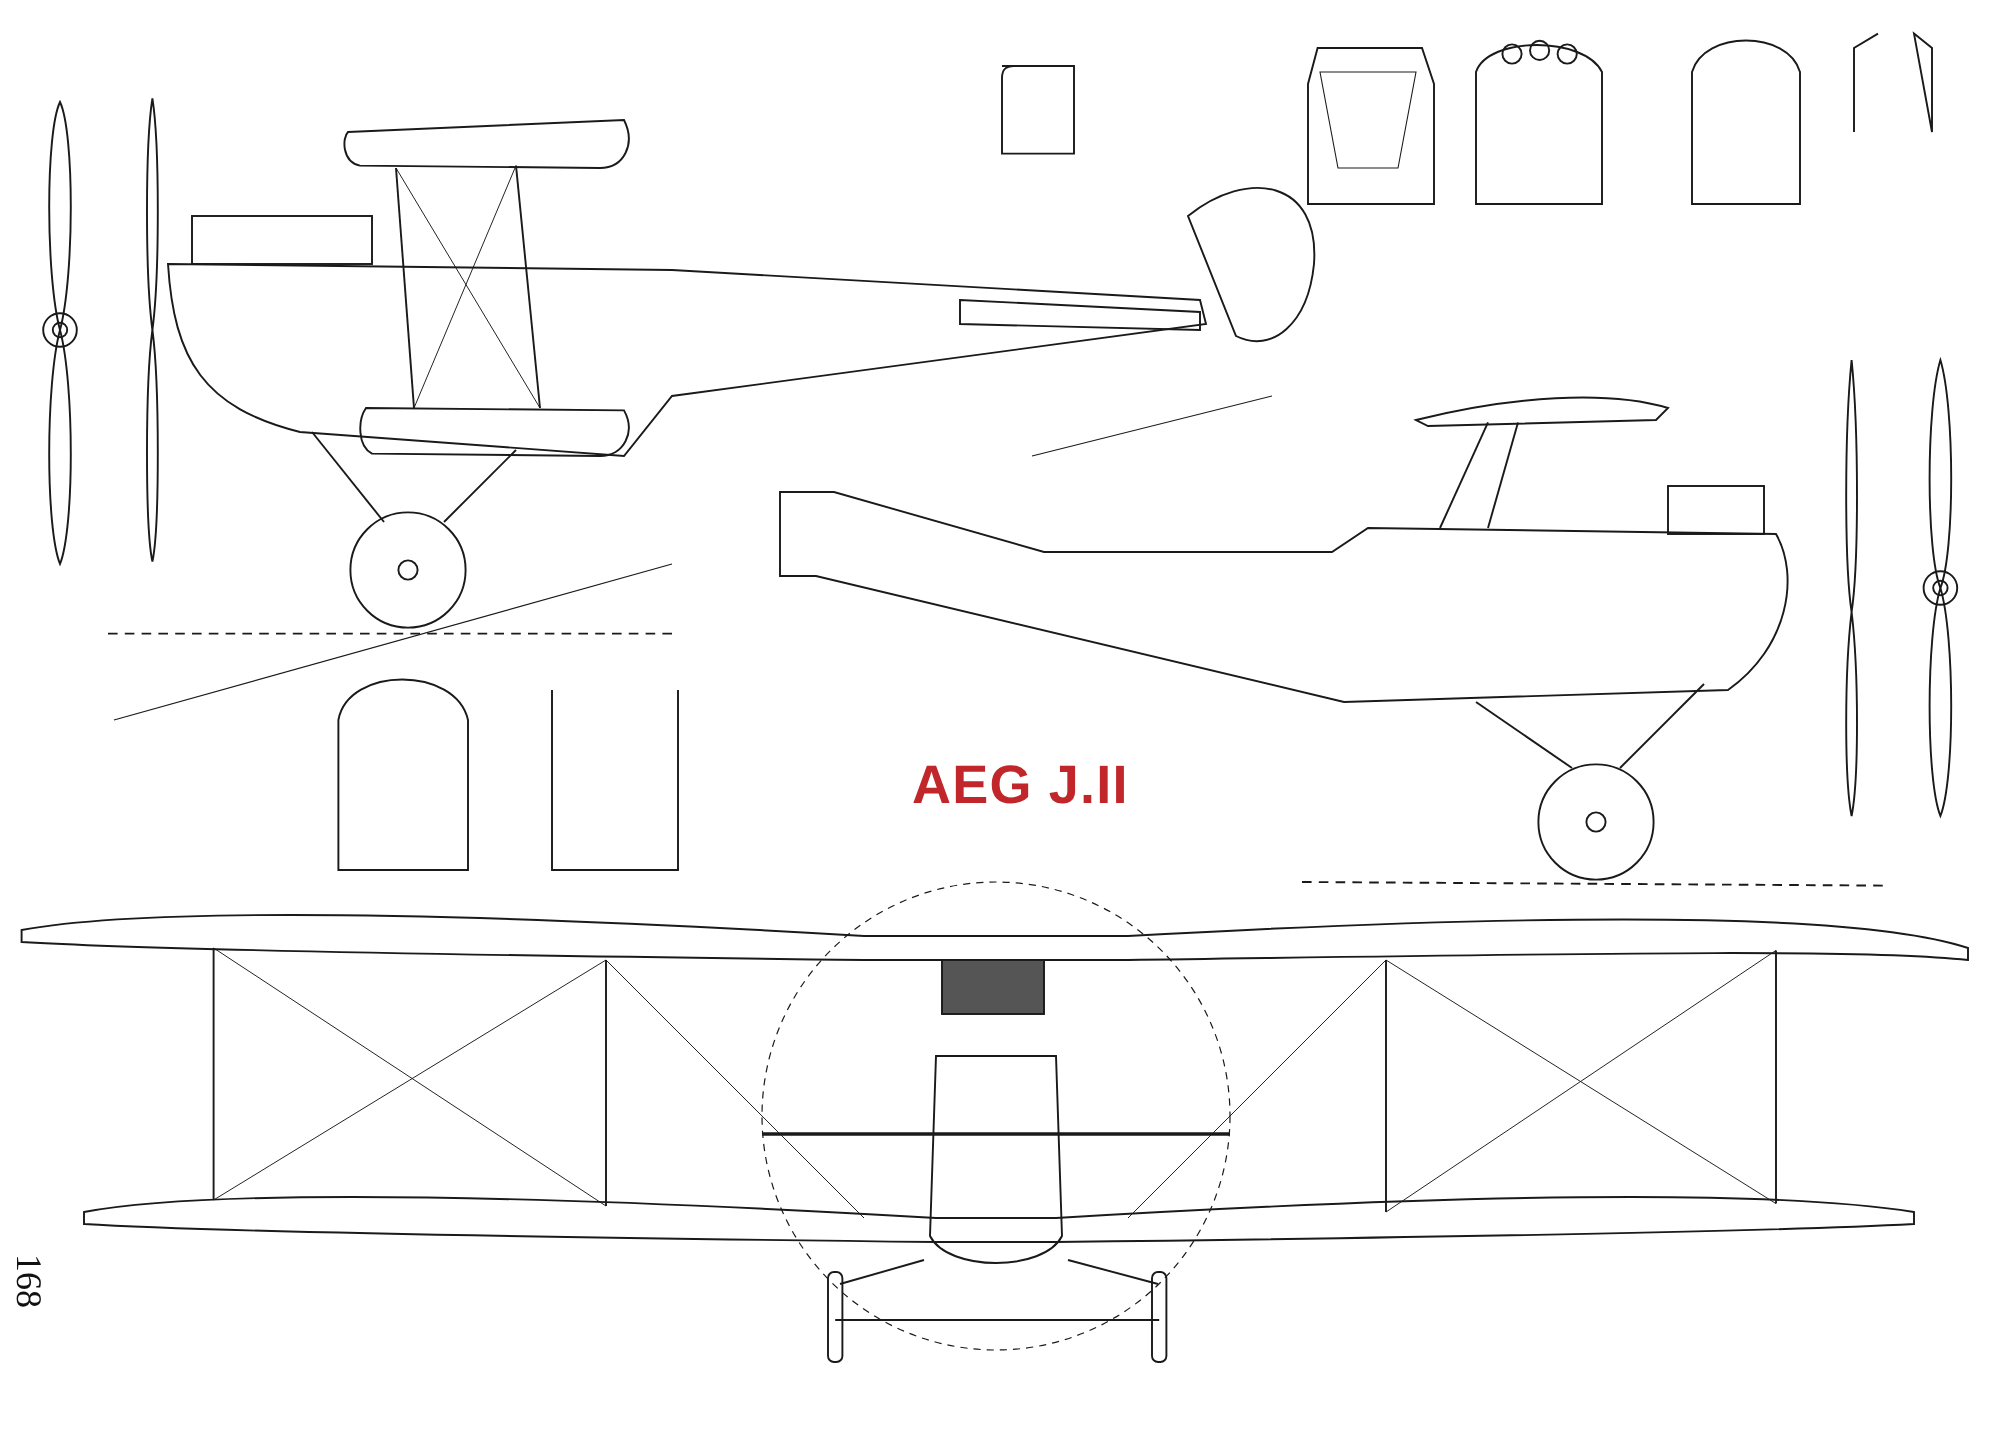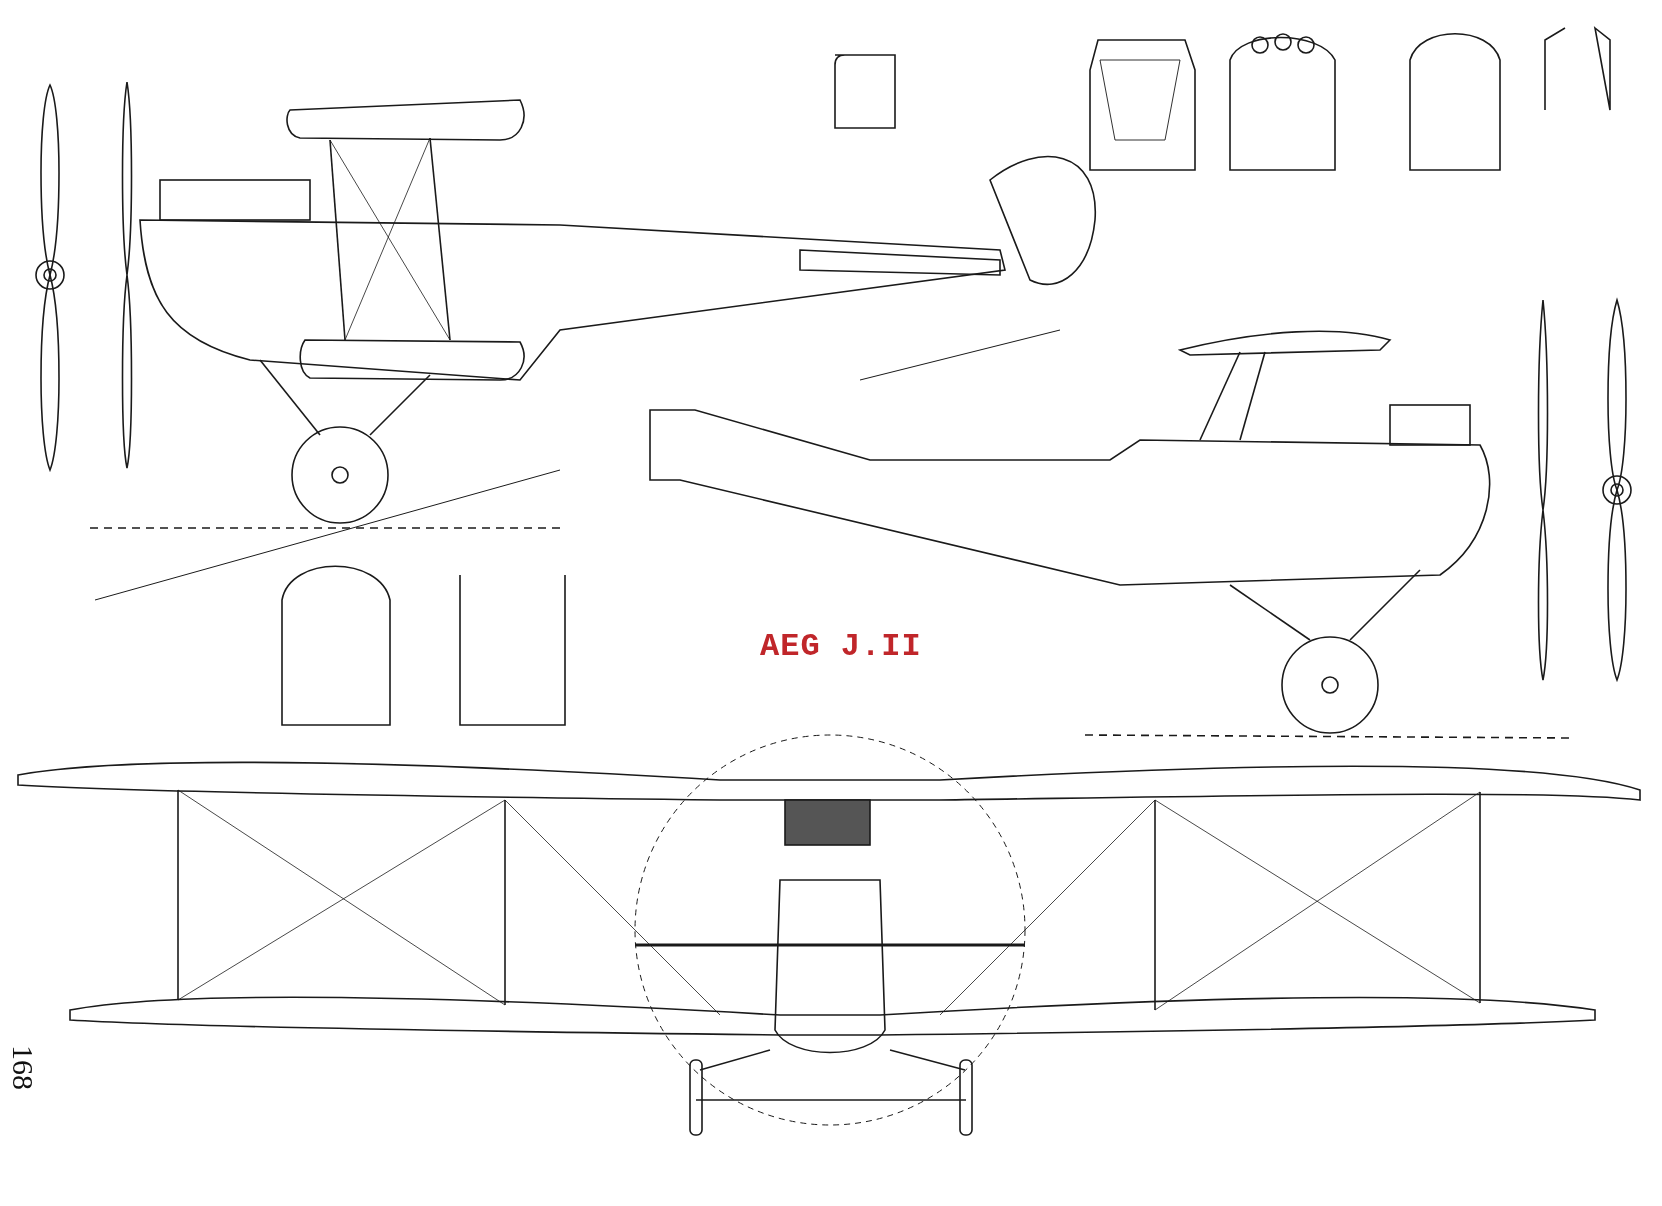--- a/index.html
+++ b/index.html
@@ -1,19 +1,19 @@
 <!DOCTYPE html>
 <html><head>
 <meta charset="utf-8">
 <style>
   html,body{margin:0;padding:0;background:#ffffff;}
   body{width:1662px;height:1206px;position:relative;overflow:hidden;font-family:"Liberation Serif","DejaVu Serif",serif;}
   #sheet{position:absolute;left:0;top:0;width:1662px;height:1206px;}
   svg{position:absolute;left:0;top:0;}
-  .title{position:absolute;left:760px;top:628px;font-family:Liberation Mono, monospace;font-weight:bold;font-size:32px;letter-spacing:1px;}
+  .title{position:absolute;left:760px;top:628px;font-family:Liberation Sans, sans-serif;font-weight:bold;font-size:45px;letter-spacing:1px;}
   .pageno{position:absolute;left:40px;top:1045px;font-family:"Liberation Serif","DejaVu Serif",serif;font-size:30px;color:#111;transform:rotate(90deg);transform-origin:left top;}
 </style>
 </head>
 <body>
 
 <div id="sheet">
 <svg width="1662" height="1206" viewBox="0 0 1662 1206" fill="none" stroke="#1a1a1a" stroke-width="1.6">
 
   <g>
     <path d="M50 85 C62 110,62 230,50 275 C38 230,38 110,50 85Z"></path>

